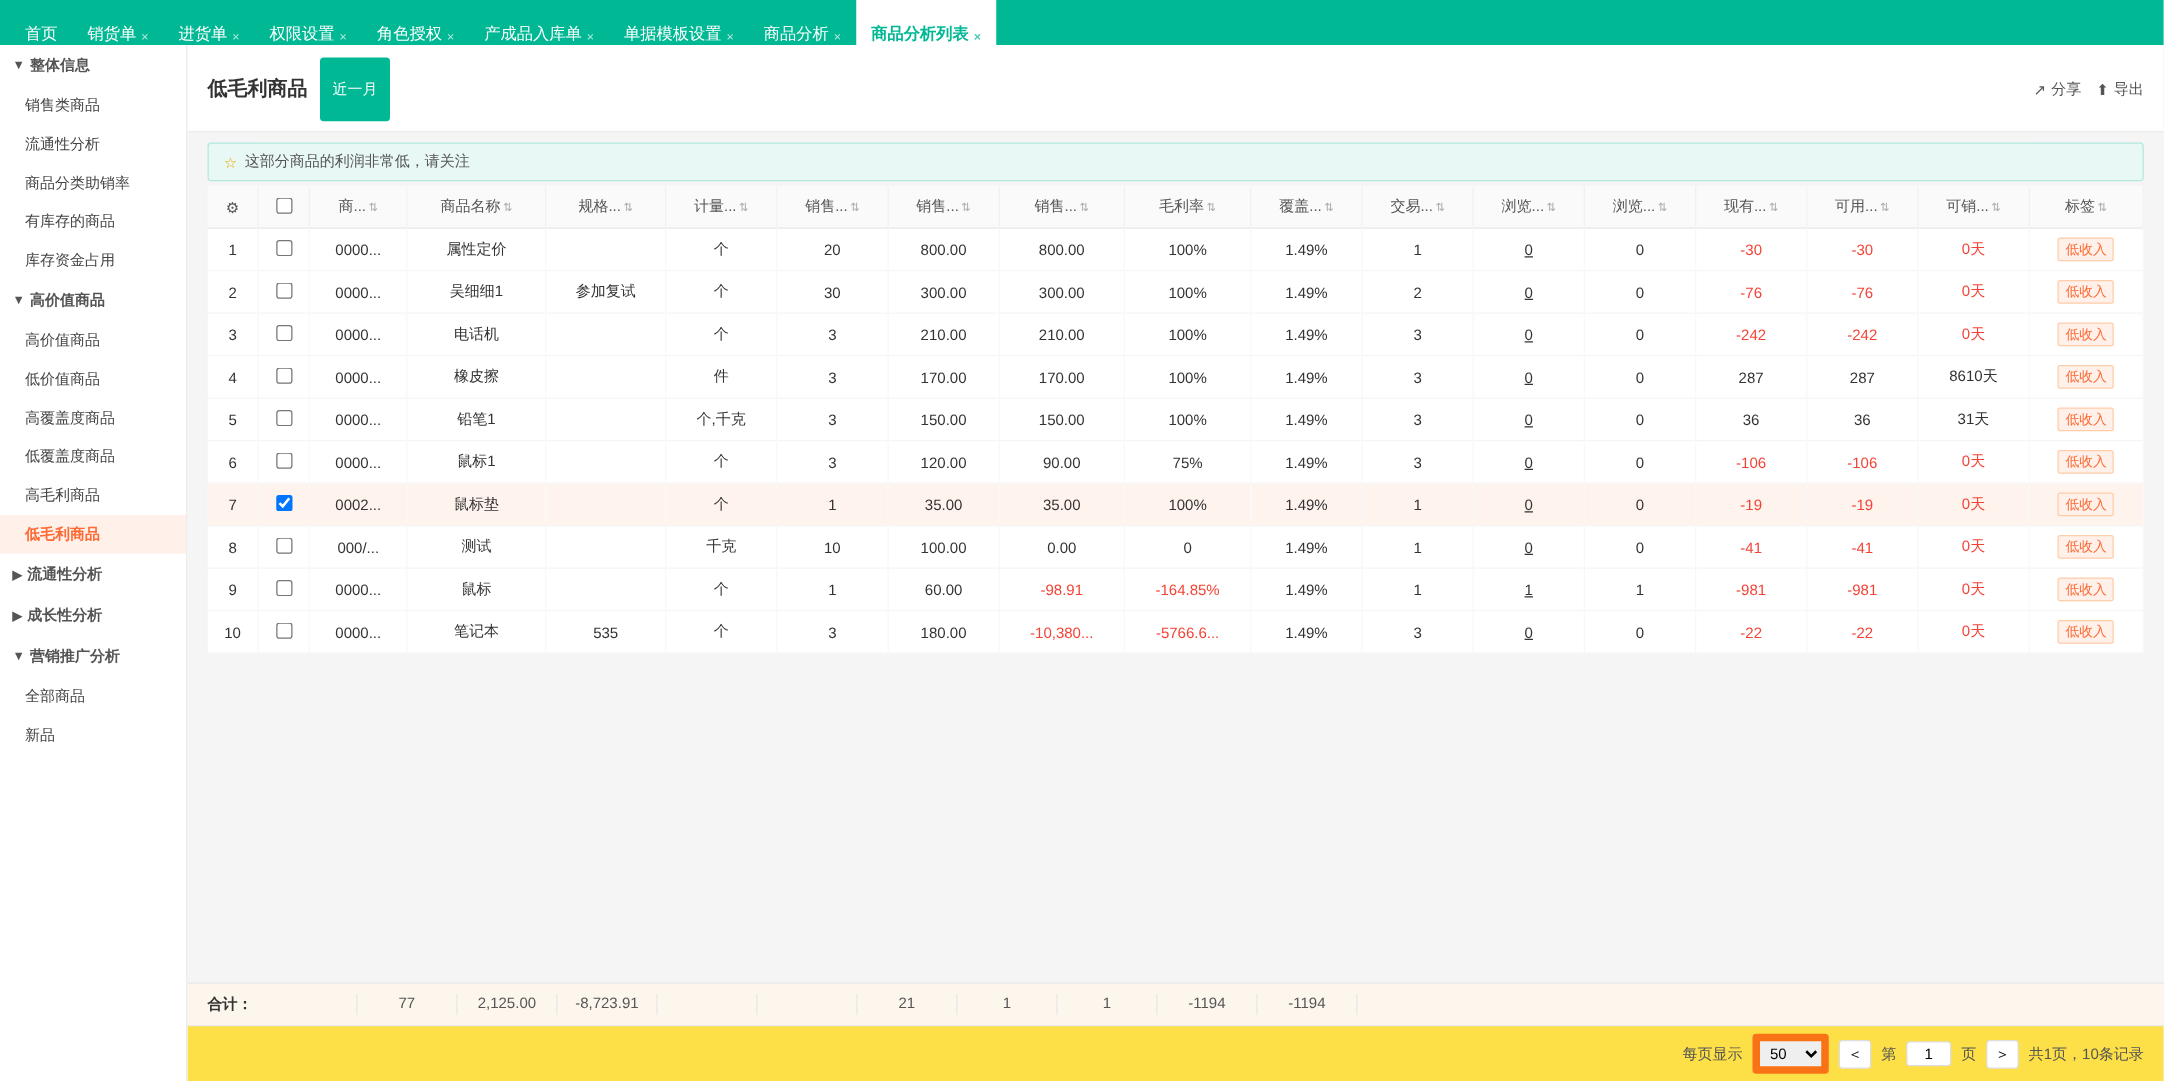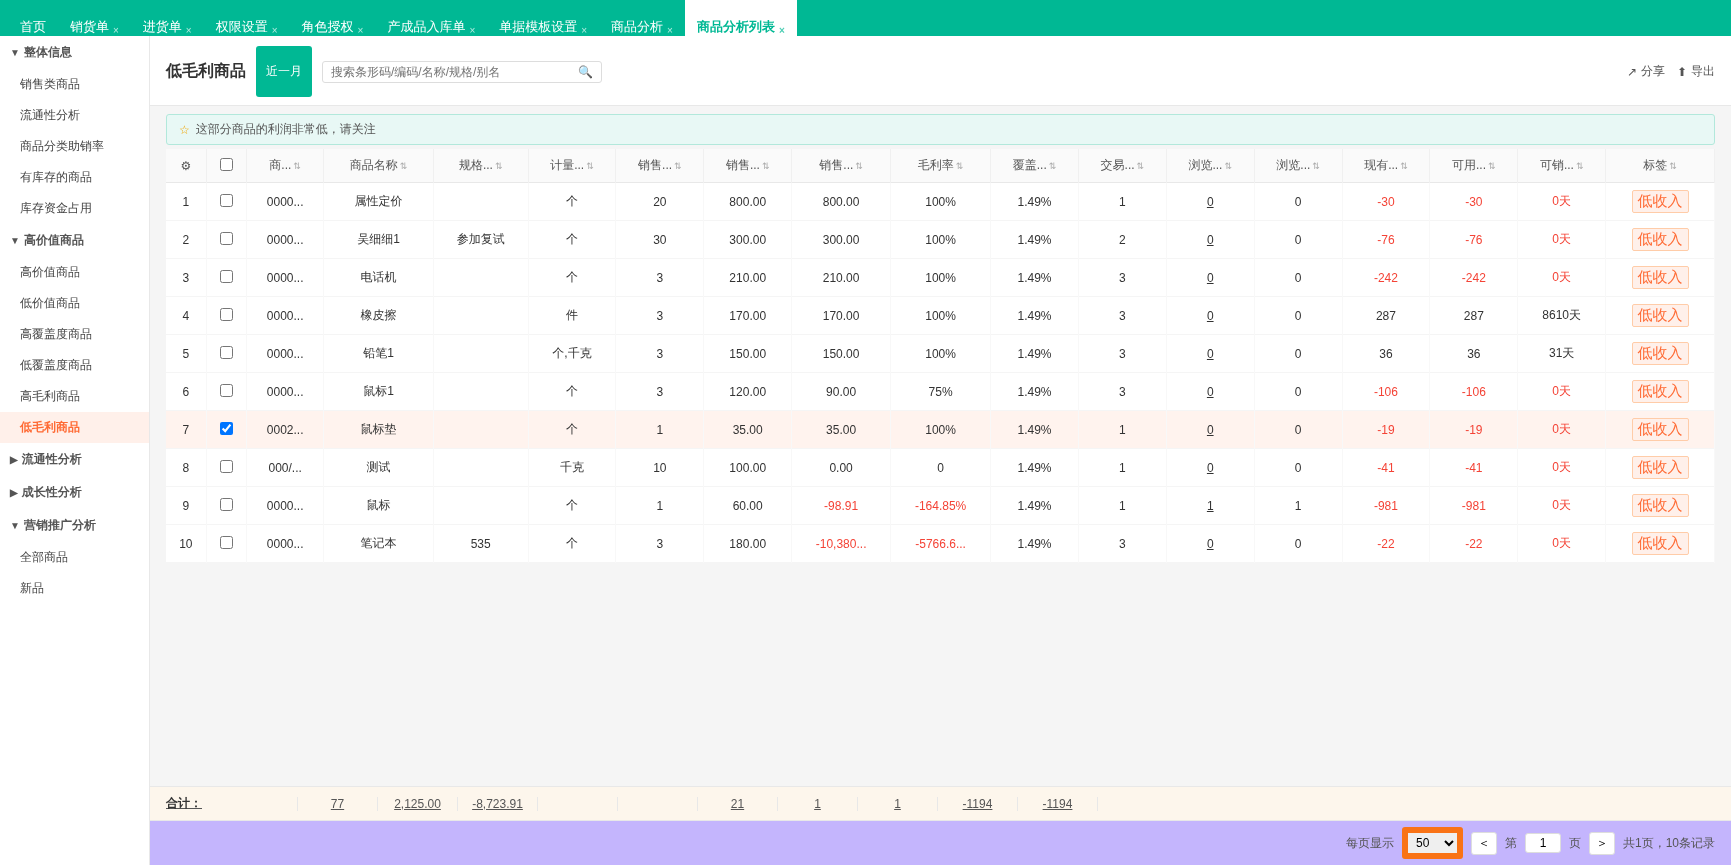--- a/index.html
+++ b/index.html
@@ -178,51 +178,49 @@
       white-space: nowrap;
     }
     tbody td.red { color: #f44336; }
     .tag-badge {
       display: inline-block;
       background: #fff0ea;
       color: #ff6b35;
       border: 1px solid #ffcca8;
       border-radius: 2px;
       padding: 1px 5px;
-      font-size: 15px;
+      font-size: 11px;
     }
     .underline-link { text-decoration: underline; color: #333; cursor: pointer; }
 
     
     .footer-summary {
       background: #fdf6ec;
       border-top: 1px solid #e8e8e8;
       display: flex;
-      align-items: center;
       padding: 8px 16px;
       font-size: 12px;
       color: #555;
-      gap: 16px;
-      text-decoration: underline;
+      gap: 4px;
     }
     .footer-summary .summary-label { font-weight: bold; color: #333; }
     .footer-summary .summary-values {
       display: flex;
       gap: 0;
     }
     .summary-cell {
       min-width: 80px;
       text-align: center;
       padding: 0 8px;
       border-right: 1px solid #e8e8e8;
     }
 
     
     .pagination-bar {
-      background: #c4b5fd;
+      background: #fde047;
       border-top: 1px solid #e8e8e8;
       display: flex;
       align-items: center;
       justify-content: flex-end;
       padding: 6px 16px;
       gap: 8px;
       font-size: 12px;
       color: #555;
     }
     .pagination-bar select {
@@ -356,24 +354,20 @@
     <div class="sidebar-item">
       <span>新品</span>
     </div>
   </aside>
 
   <div class="content-area">
 
     <div class="page-header">
       <h1 class="page-title">低毛利商品</h1>
       <button class="period-btn">近一月</button>
-      <div class="search-box">
-        <input type="text" placeholder="搜索条形码/编码/名称/规格/别名" style="">
-        <span class="search-icon">🔍</span>
-      </div>
       <div class="header-actions">
         <div class="action-btn">
           <span>↗</span>
           <span>分享</span>
         </div>
         <div class="action-btn">
           <span>⬆</span>
           <span>导出</span>
         </div>
       </div>

